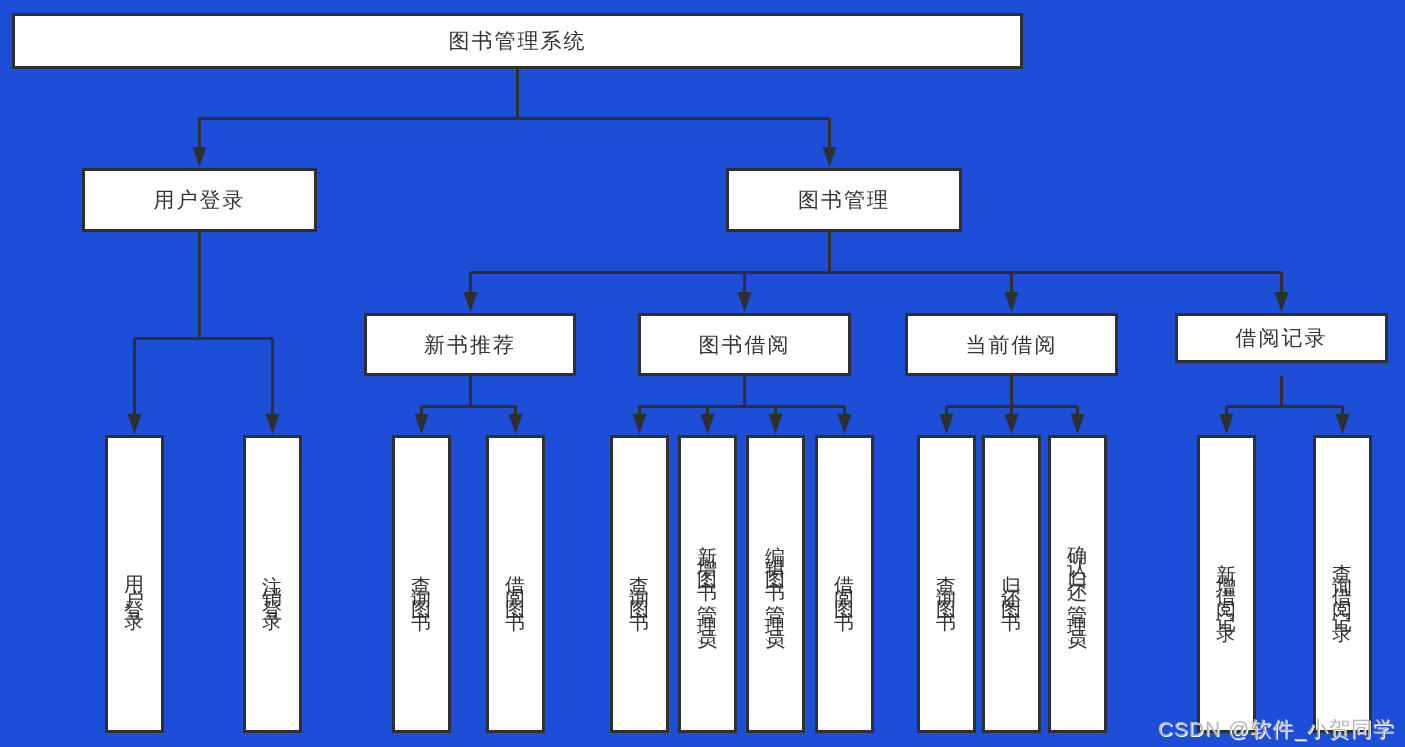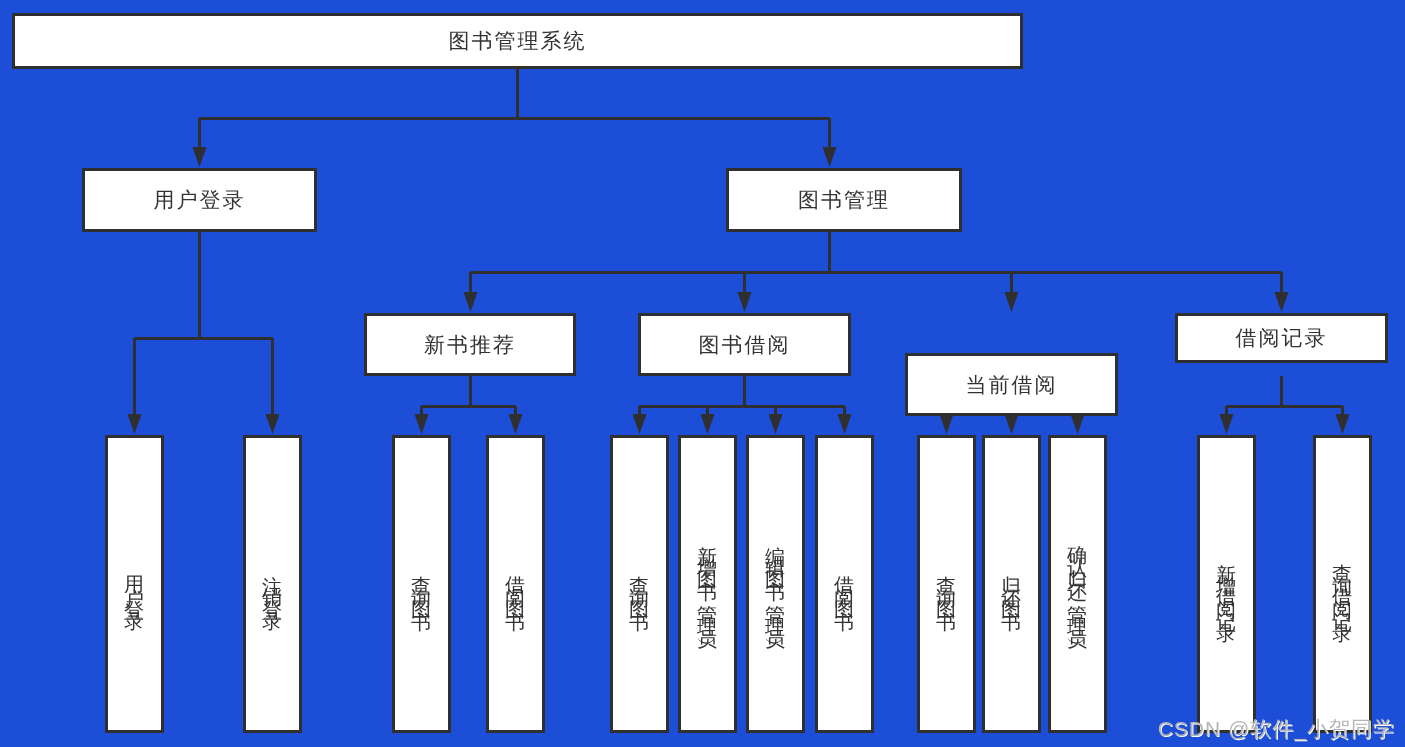--- a/index.html
+++ b/index.html
@@ -133,21 +133,21 @@
   <div class="node node-h" style="left:712px; top:168px; width:236px; height:64px;margin-left:14px;">
     <span>图书管理</span>
   </div>
 
   <div class="node node-h" style="left:638px; top:313px; width:213px; height:63px;">
     <span>图书借阅</span>
   </div>
   <div class="node node-h" style="left:364px; top:313px; width:212px; height:63px;">
     <span>新书推荐</span>
   </div>
-  <div class="node node-h" style="left:905px; top:313px; width:213px; height:63px;margin-top:40px;">
+  <div class="node node-h" style="left:905px; top:313px; width:213px; height:63px;">
     <span>当前借阅</span>
   </div>
   <div class="node node-h" style="left:1175px; top:313px; width:213px; height:50px;">
     <span>借阅记录</span>
   </div>
 
   <div class="node node-v" style="left:105px; top:435px; width:59px; height:298px;">
     <span>用户登录</span>
   </div>
   <div class="node node-v" style="left:243px; top:435px; width:59px; height:298px;">

